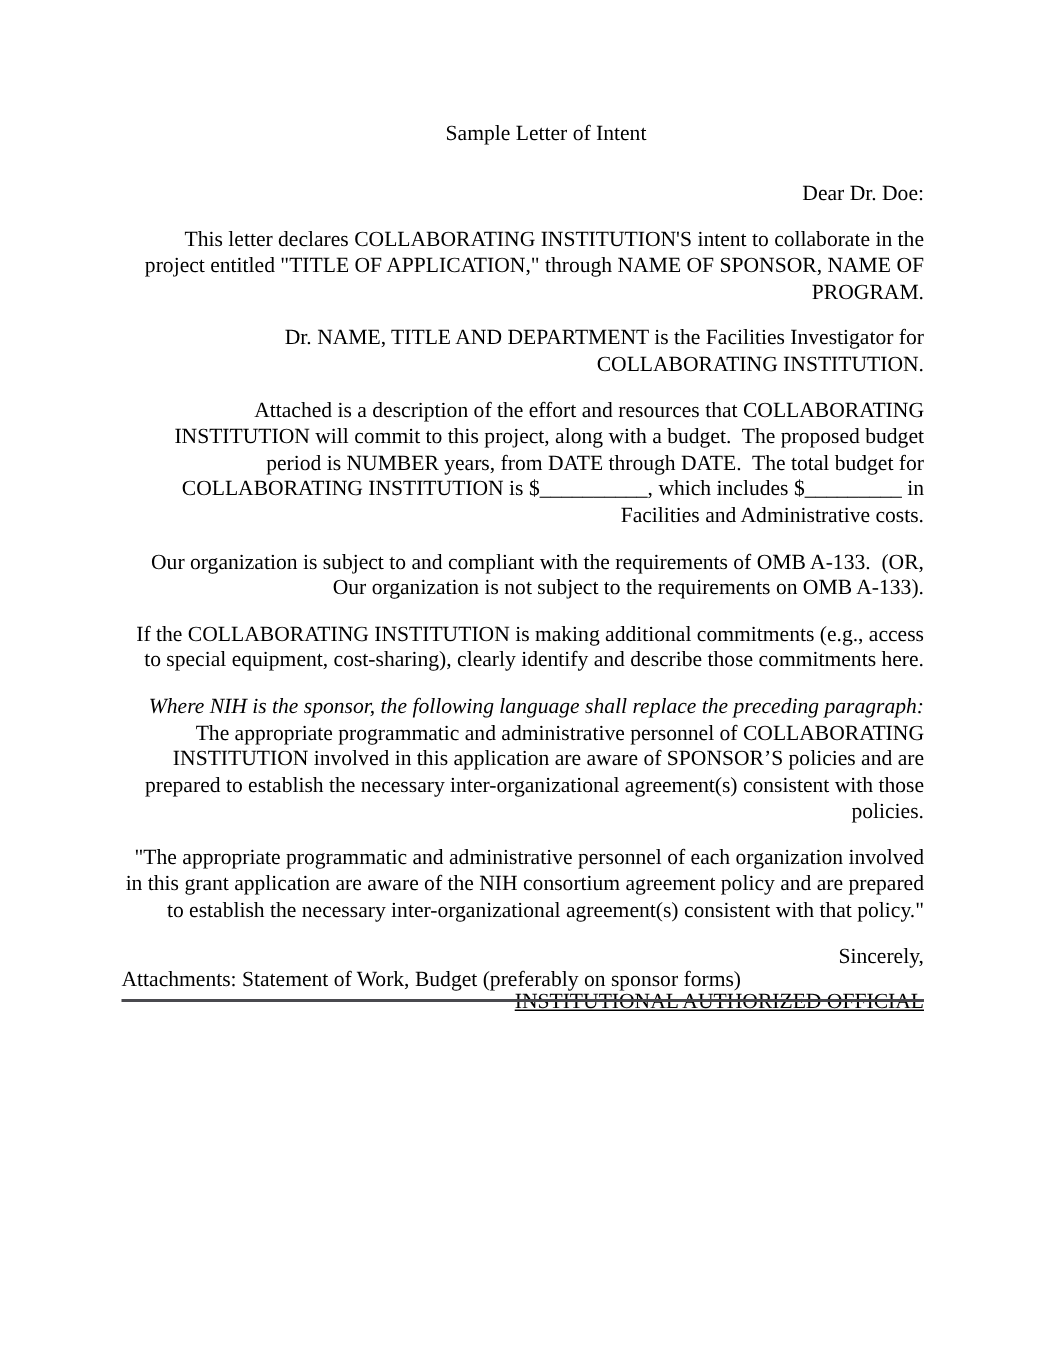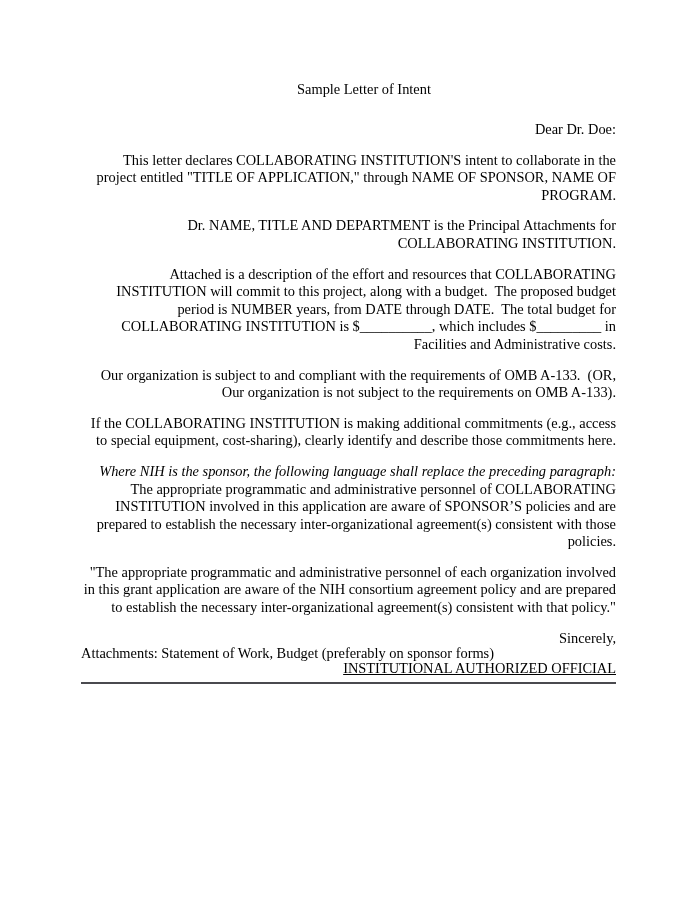--- a/index.html
+++ b/index.html
@@ -64,42 +64,42 @@
   }
   .attachments-wrap {
     position: absolute;
     left: 81px;
     top: 645px;
     width: 535px;
   }
   .attachments-line {
     font-size: 14.4px;
     line-height: 17.6px;
-    padding-bottom: 19px;
+    padding-bottom: 3px;
   }
   .rule {
     width: 535px;
     height: 2px;
     background: #4a4a4f;
   }
 </style>
 </head>
 <body style="color: rgb(0, 0, 0);">
 
 <div class="page" style="background: rgb(255, 255, 255);">
 
   <div class="doc-title">Sample Letter of Intent</div>
 
   <div class="body-block">
 
     <p class="para salutation">Dear Dr. Doe:</p>
 
     <p class="para">This letter declares COLLABORATING INSTITUTION'S intent to collaborate in the project entitled "TITLE OF APPLICATION," through NAME OF SPONSOR, NAME OF PROGRAM.</p>
 
-    <p class="para">Dr. NAME, TITLE AND DEPARTMENT is the Principal Attachments for COLLABORATING INSTITUTION.</p>
+    <p class="para">Dr. NAME, TITLE AND DEPARTMENT is the Facilities Investigator for COLLABORATING INSTITUTION.</p>
 
     <p class="para">Attached is a description of the effort and resources that COLLABORATING INSTITUTION will commit to this project, along with a budget.  The proposed budget period is NUMBER years, from DATE through DATE.  The total budget for COLLABORATING INSTITUTION is $__________, which includes $_________ in Facilities and Administrative costs.</p>
 
     <p class="para">Our organization is subject to and compliant with the requirements of OMB A-133.  (OR, Our organization is not subject to the requirements on OMB A-133).</p>
 
     <p class="para">If the COLLABORATING INSTITUTION is making additional commitments (e.g., access to special equipment, cost-sharing), clearly identify and describe those commitments here.</p>
 
     <p class="para tight italic-lead">Where NIH is the sponsor, the following language shall replace the preceding paragraph:</p>
 
     <p class="para">The appropriate programmatic and administrative personnel of COLLABORATING INSTITUTION involved in this application are aware of SPONSOR’S policies and are prepared to establish the necessary inter-organizational agreement(s) consistent with those policies.</p>

